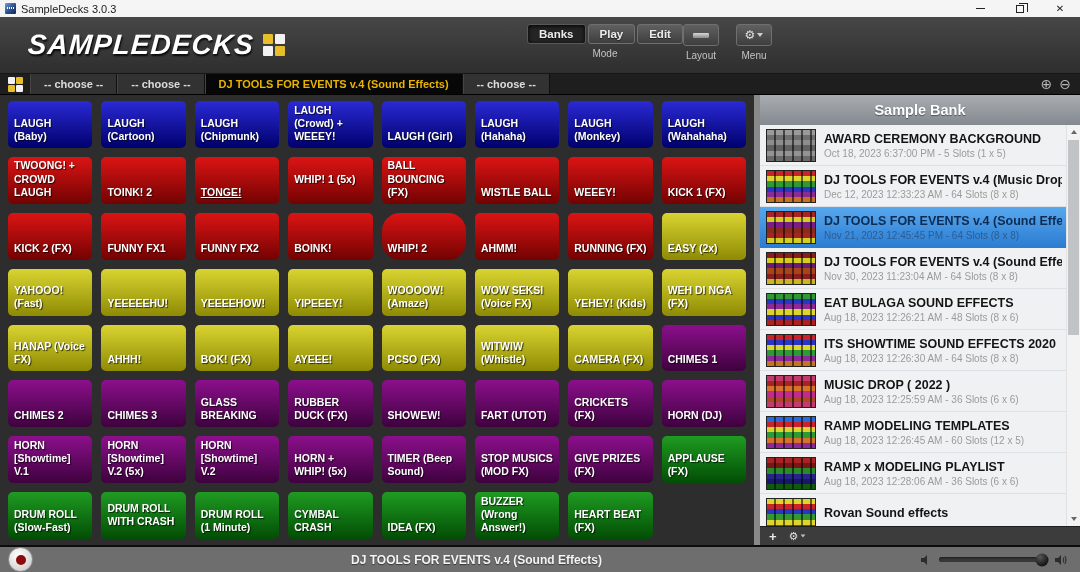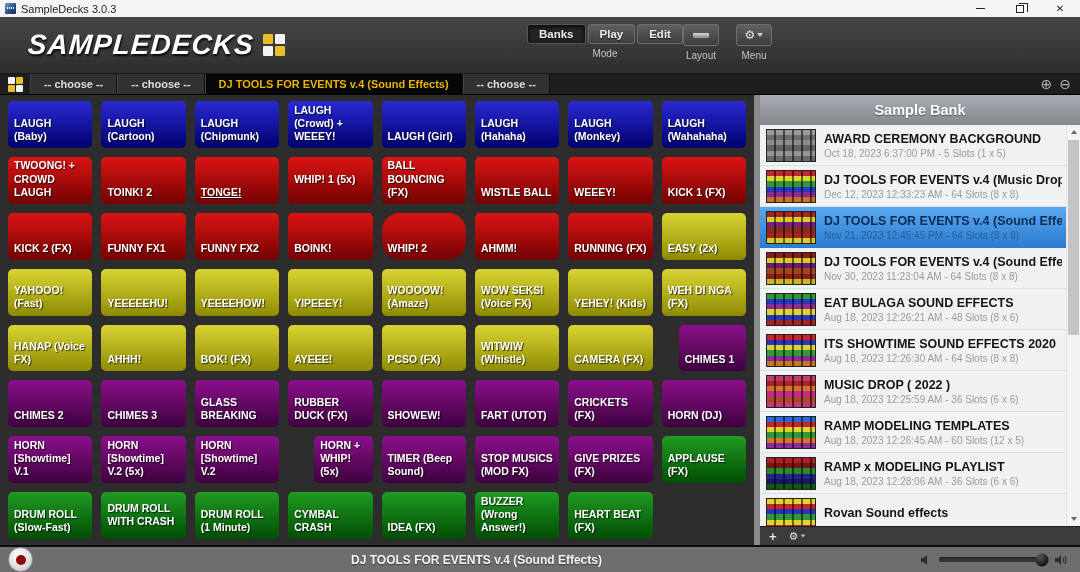--- a/index.html
+++ b/index.html
@@ -346,21 +346,21 @@
   </div>
 
   <div class="pad" style="background: linear-gradient(rgb(217, 212, 49), rgb(142, 139, 4));">
     <span>WITWIW (Whistle)</span>
   </div>
 
   <div class="pad" style="background: linear-gradient(rgb(217, 212, 49), rgb(142, 139, 4));">
     <span>CAMERA (FX)</span>
   </div>
 
-  <div class="pad" style="background: linear-gradient(rgb(140, 15, 140), rgb(62, 2, 62)); margin-left: 17px;">
+  <div class="pad" style="background: linear-gradient(rgb(140, 15, 140), rgb(62, 2, 62));">
     <span>CHIMES 1</span>
   </div>
 
   <div class="pad" style="background: linear-gradient(rgb(140, 15, 140), rgb(62, 2, 62));">
     <span>CHIMES 2</span>
   </div>
 
   <div class="pad" style="background: linear-gradient(rgb(140, 15, 140), rgb(62, 2, 62));">
     <span>CHIMES 3</span>
   </div>
@@ -394,21 +394,21 @@
   </div>
 
   <div class="pad" style="background: linear-gradient(rgb(140, 15, 140), rgb(62, 2, 62));">
     <span>HORN [Showtime] V.2 (5x)</span>
   </div>
 
   <div class="pad" style="background: linear-gradient(rgb(140, 15, 140), rgb(62, 2, 62));">
     <span>HORN [Showtime] V.2</span>
   </div>
 
-  <div class="pad" style="background: linear-gradient(rgb(140, 15, 140), rgb(62, 2, 62)); margin-left: 26px;">
+  <div class="pad" style="background: linear-gradient(rgb(140, 15, 140), rgb(62, 2, 62));">
     <span>HORN + WHIP! (5x)</span>
   </div>
 
   <div class="pad" style="background: linear-gradient(rgb(140, 15, 140), rgb(62, 2, 62));">
     <span>TIMER (Beep Sound)</span>
   </div>
 
   <div class="pad" style="background: linear-gradient(rgb(140, 15, 140), rgb(62, 2, 62));">
     <span>STOP MUSICS (MOD FX)</span>
   </div>

